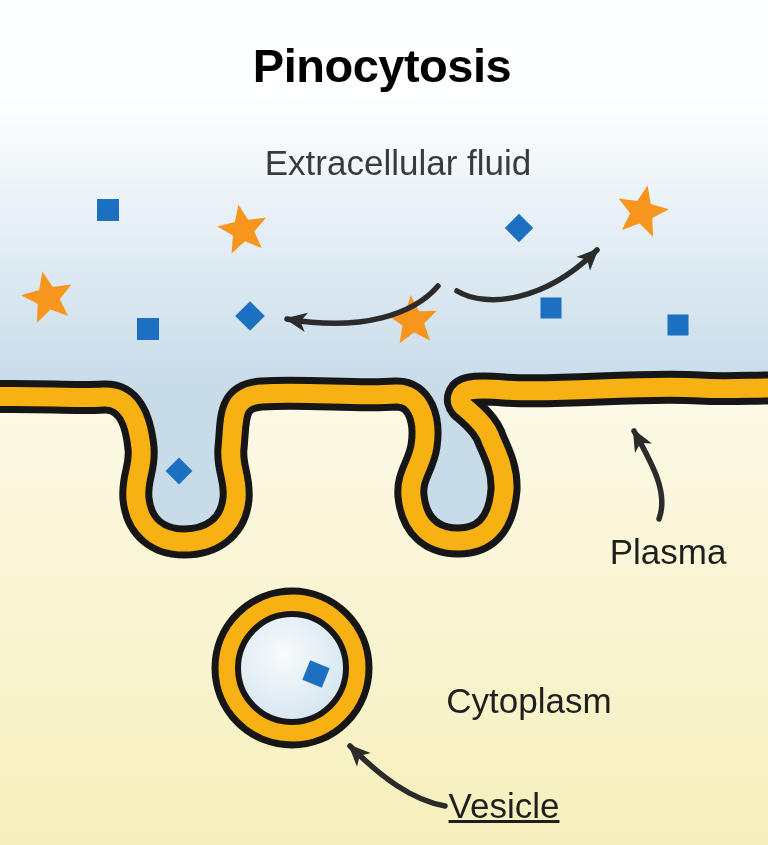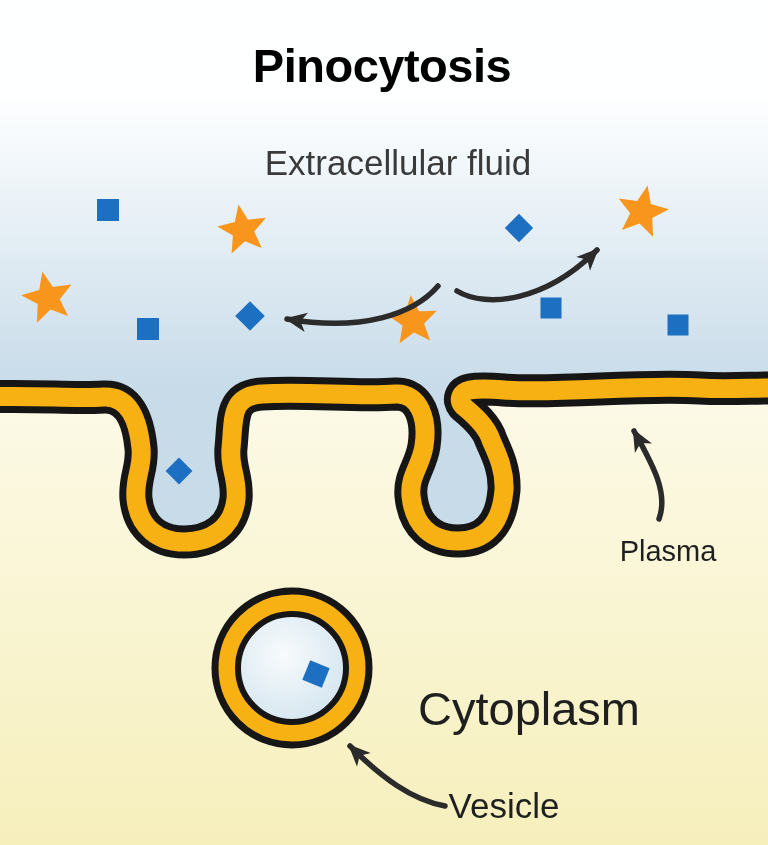--- a/index.html
+++ b/index.html
@@ -9,23 +9,23 @@
     font-family:"Liberation Sans","DejaVu Sans",sans-serif;
   }
   #diagram-svg{position:absolute;left:0;top:0;}
   .lbl{position:absolute;transform:translateX(-50%);white-space:nowrap;
        color:var(--label-text);text-align:center;}
   #title-label{top:38px;left:382px;font-size:47px;font-weight:700;
        color:var(--title-text);letter-spacing:-0.5px;}
   #extracellular-label{top:143px;left:380px;font-size:35px;
        color:var(--secondary-label-text);margin-left:18px;}
   #substances-label{top:240px;left:401px;font-size:36px;}
-  #plasma-membrane-label{top:530px;left:668px;font-size:29px;line-height:43px;text-align:right;}
-  #cytoplasm-label{top:681px;left:529px;font-size:47px;}
-  #vesicle-label{top:786px;left:504px;font-size:35px;}
+  #plasma-membrane-label{top:530px;left:668px;font-size:35px;line-height:43px;text-align:right;}
+  #cytoplasm-label{top:681px;left:529px;font-size:35px;}
+  #vesicle-label{top:786px;left:504px;font-size:35px;text-decoration:underline;}
   .arrow-path{fill:none;stroke:var(--arrow);stroke-width:5.5;stroke-linecap:round;}
 </style>
 </head>
 <body>
 
 <div id="stage">
 
   <svg id="diagram-svg" width="768" height="845" viewBox="0 0 768 845">
     <defs>
       <linearGradient id="extraGrad" gradientUnits="userSpaceOnUse" x1="0" y1="95" x2="0" y2="392">

